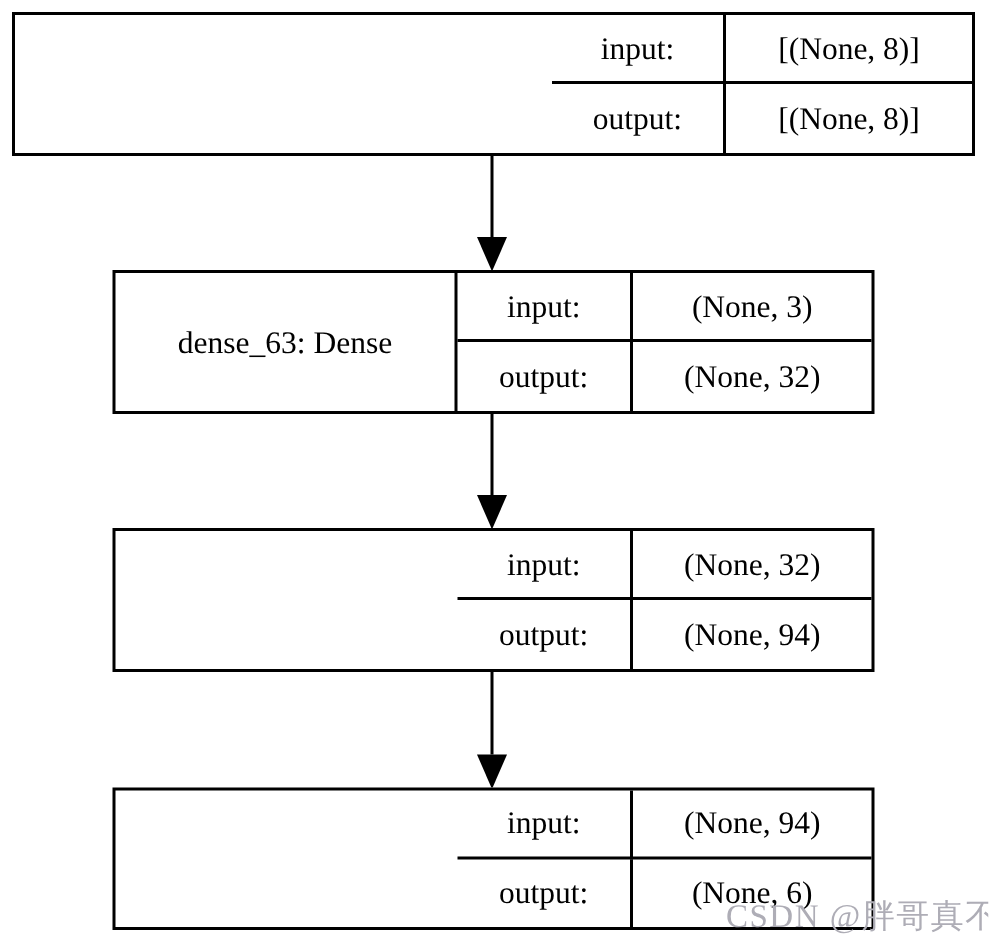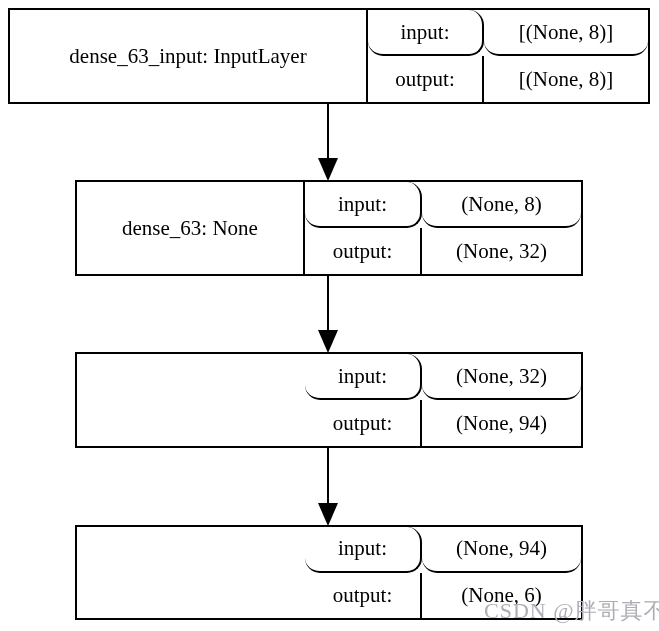--- a/index.html
+++ b/index.html
@@ -34,21 +34,21 @@
     box-sizing: border-box;
     white-space: nowrap;
     overflow: visible;
   }
   .node .label {
     grid-row: 1 / 3;
     grid-column: 1;
     border-right: 2px solid #000000;
   }
   .node .key { border-right: 2px solid #000000; }
-  .node .r1  { border-bottom: 2px solid #000000; border-radius: 15px; }
+  .node .r1  { border-bottom: 2px solid #000000; }
   .node .key.r1 { grid-row: 1; grid-column: 2; }
   .node .val.r1 { grid-row: 1; grid-column: 3; }
   .node .key.r2 { grid-row: 2; grid-column: 2; }
   .node .val.r2 { grid-row: 2; grid-column: 3; }
 
   .n1 { left: 8px;  top: 8px;   width: 642px; height: 96px; grid-template-columns: 358px 116px 1fr; }
   .n2 { left: 75px; top: 180px; width: 508px; height: 96px; grid-template-columns: 228px 117px 1fr; }
   .n3 { left: 75px; top: 352px; width: 508px; height: 96px; grid-template-columns: 228px 117px 1fr; }
   .n4 { left: 75px; top: 525px; width: 508px; height: 95px; grid-template-columns: 228px 117px 1fr; }
 
@@ -87,36 +87,35 @@
     letter-spacing: 1px;
     white-space: nowrap;
   }
 </style>
 </head>
 <body>
 
 <div class="canvas">
 
   <div class="node n1">
-    <div class="cell label">dense_63_input: InputLayer</div>
     <div class="cell key r1">input:</div>
     <div class="cell val r1">[(None, 8)]</div>
     <div class="cell key r2">output:</div>
     <div class="cell val r2">[(None, 8)]</div>
   </div>
 
   <div class="arrow a1">
     <div class="arrow-line"></div>
     <div class="arrow-head"></div>
   </div>
 
   <div class="node n2">
-    <div class="cell label">dense_63: None</div>
+    <div class="cell label">dense_63: Dense</div>
     <div class="cell key r1">input:</div>
-    <div class="cell val r1">(None, 8)</div>
+    <div class="cell val r1">(None, 3)</div>
     <div class="cell key r2">output:</div>
     <div class="cell val r2">(None, 32)</div>
   </div>
 
   <div class="arrow a2">
     <div class="arrow-line"></div>
     <div class="arrow-head"></div>
   </div>
 
   <div class="node n3">

